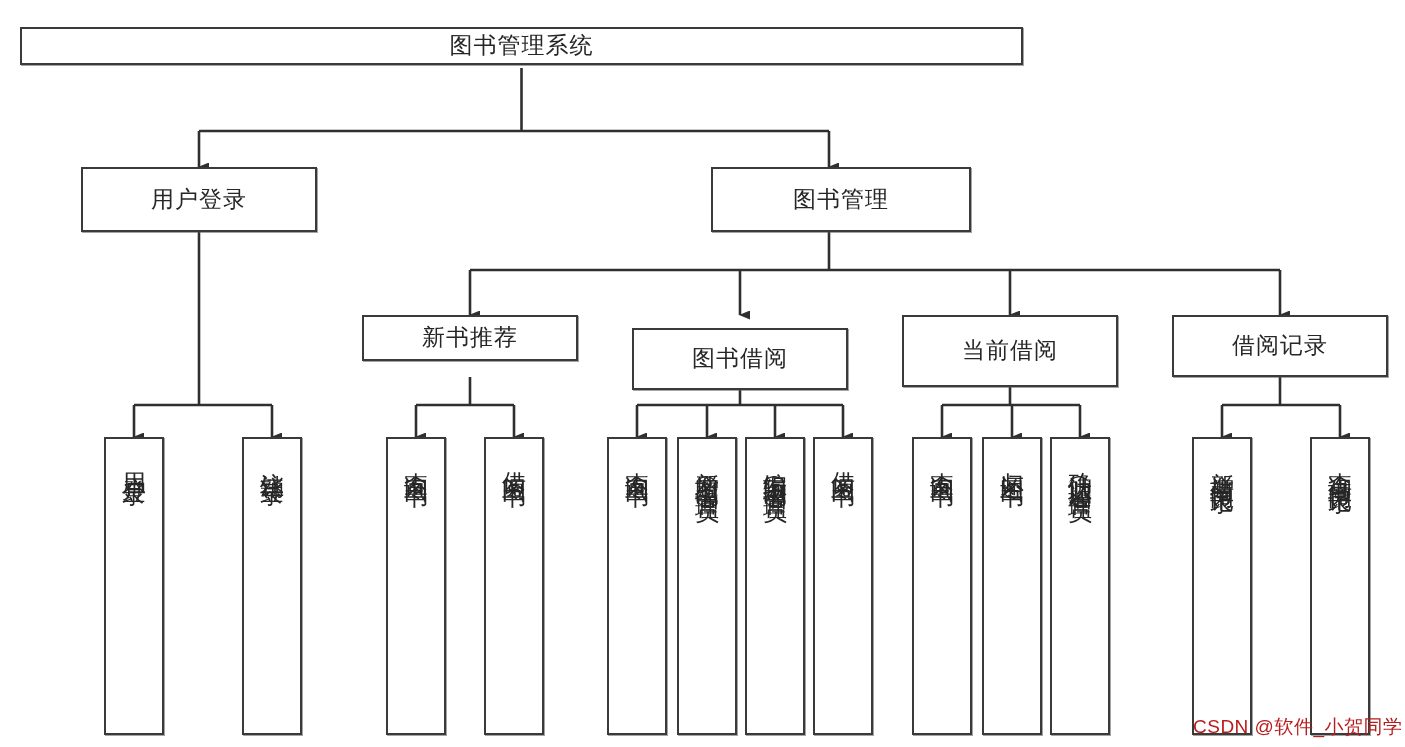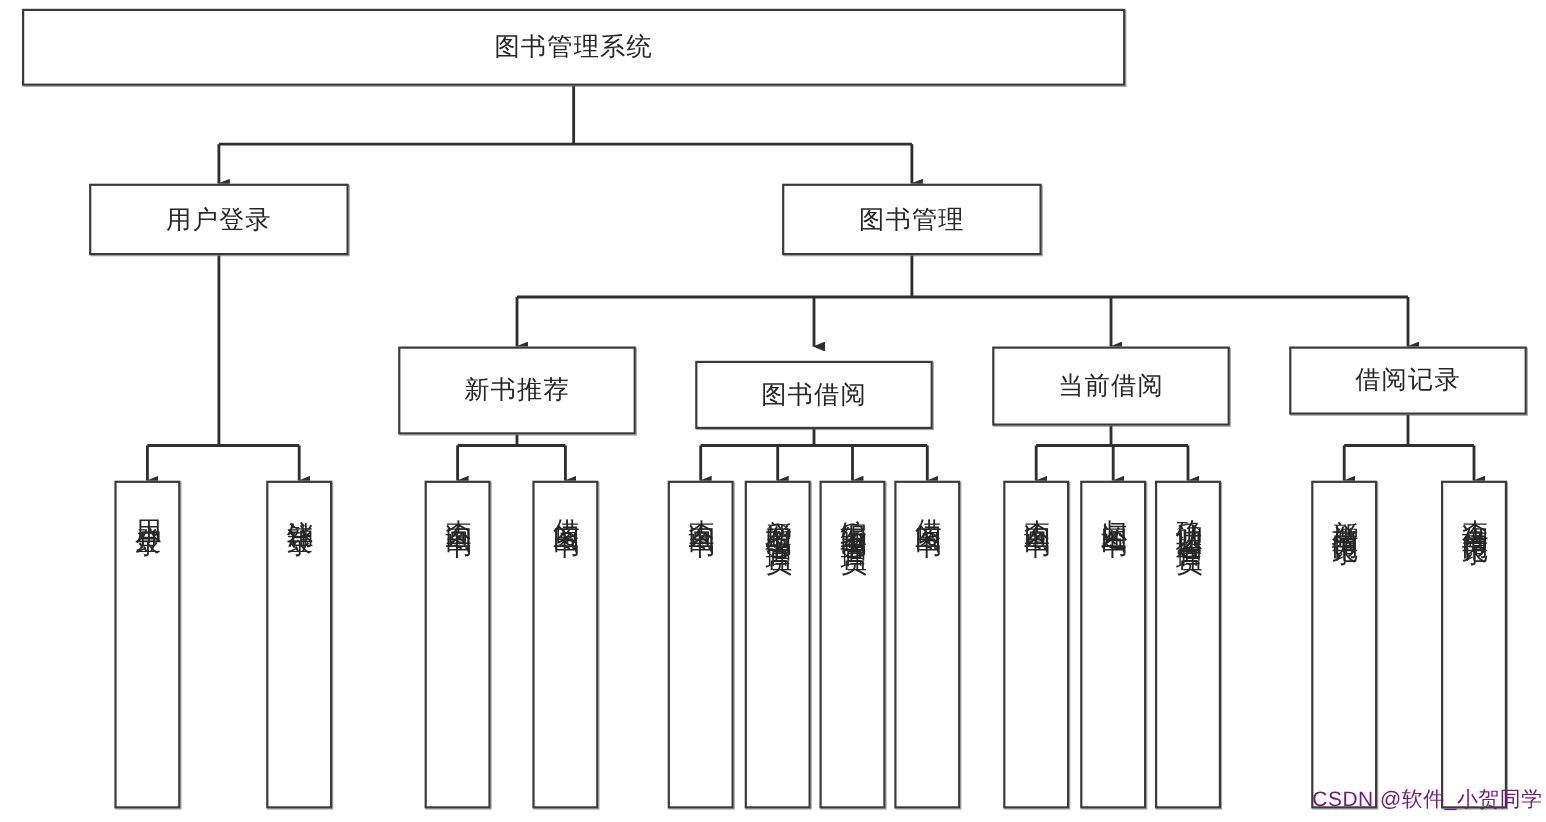--- a/index.html
+++ b/index.html
@@ -58,21 +58,21 @@
   .node.vert .node-label {
     writing-mode: vertical-rl;
     text-orientation: upright;
     font-size: 24px;
     letter-spacing: 4px;
     line-height: 1;
   }
   .watermark {
     position: absolute;
     font-size: 19px;
-    color: #701a75;
+    color: #b91c1c;
     white-space: nowrap;
     letter-spacing: 0.5px;
     pointer-events: none;
   }
 </style>
 </head>
 <body>
 
 <div id="diagram-root">
 
@@ -113,30 +113,30 @@
         <line x1="1012" y1="405" x2="1012" y2="437" marker-end="url(#arrowhead)"></line>
         <line x1="1080" y1="405" x2="1080" y2="437" marker-end="url(#arrowhead)"></line>
         <line x1="1280" y1="377" x2="1280" y2="405"></line>
         <line x1="1222" y1="405" x2="1340" y2="405"></line>
         <line x1="1222" y1="405" x2="1222" y2="437" marker-end="url(#arrowhead)"></line>
         <line x1="1340" y1="405" x2="1340" y2="437" marker-end="url(#arrowhead)"></line>
       </g>
   </svg>
 
   <div id="node-layer">
-      <div class="node horiz root" style="left: 20px; top: 8px; width: 1003px; height: 70px;">
+      <div class="node horiz root" style="left: 20px; top: 27px; width: 1003px; height: 38px;">
         <div class="node-label">图书管理系统</div>
       </div>
       <div class="node horiz" style="left: 81px; top: 167px; width: 236px; height: 65px;">
         <div class="node-label">用户登录</div>
       </div>
-      <div class="node horiz" style="left: 711px; top: 167px; width: 236px; height: 65px;">
+      <div class="node horiz" style="left: 711px; top: 167px; width: 260px; height: 65px;">
         <div class="node-label">图书管理</div>
       </div>
-      <div class="node horiz" style="left: 362px; top: 315px; width: 216px; height: 80px;">
+      <div class="node horiz" style="left: 362px; top: 315px; width: 216px; height: 46px;">
         <div class="node-label">新书推荐</div>
       </div>
       <div class="node horiz" style="left: 632px; top: 328px; width: 216px; height: 62px;">
         <div class="node-label">图书借阅</div>
       </div>
       <div class="node horiz" style="left: 902px; top: 315px; width: 216px; height: 72px;">
         <div class="node-label">当前借阅</div>
       </div>
       <div class="node horiz" style="left: 1172px; top: 315px; width: 216px; height: 62px; align-items: center;">
         <div class="node-label">借阅记录</div>

